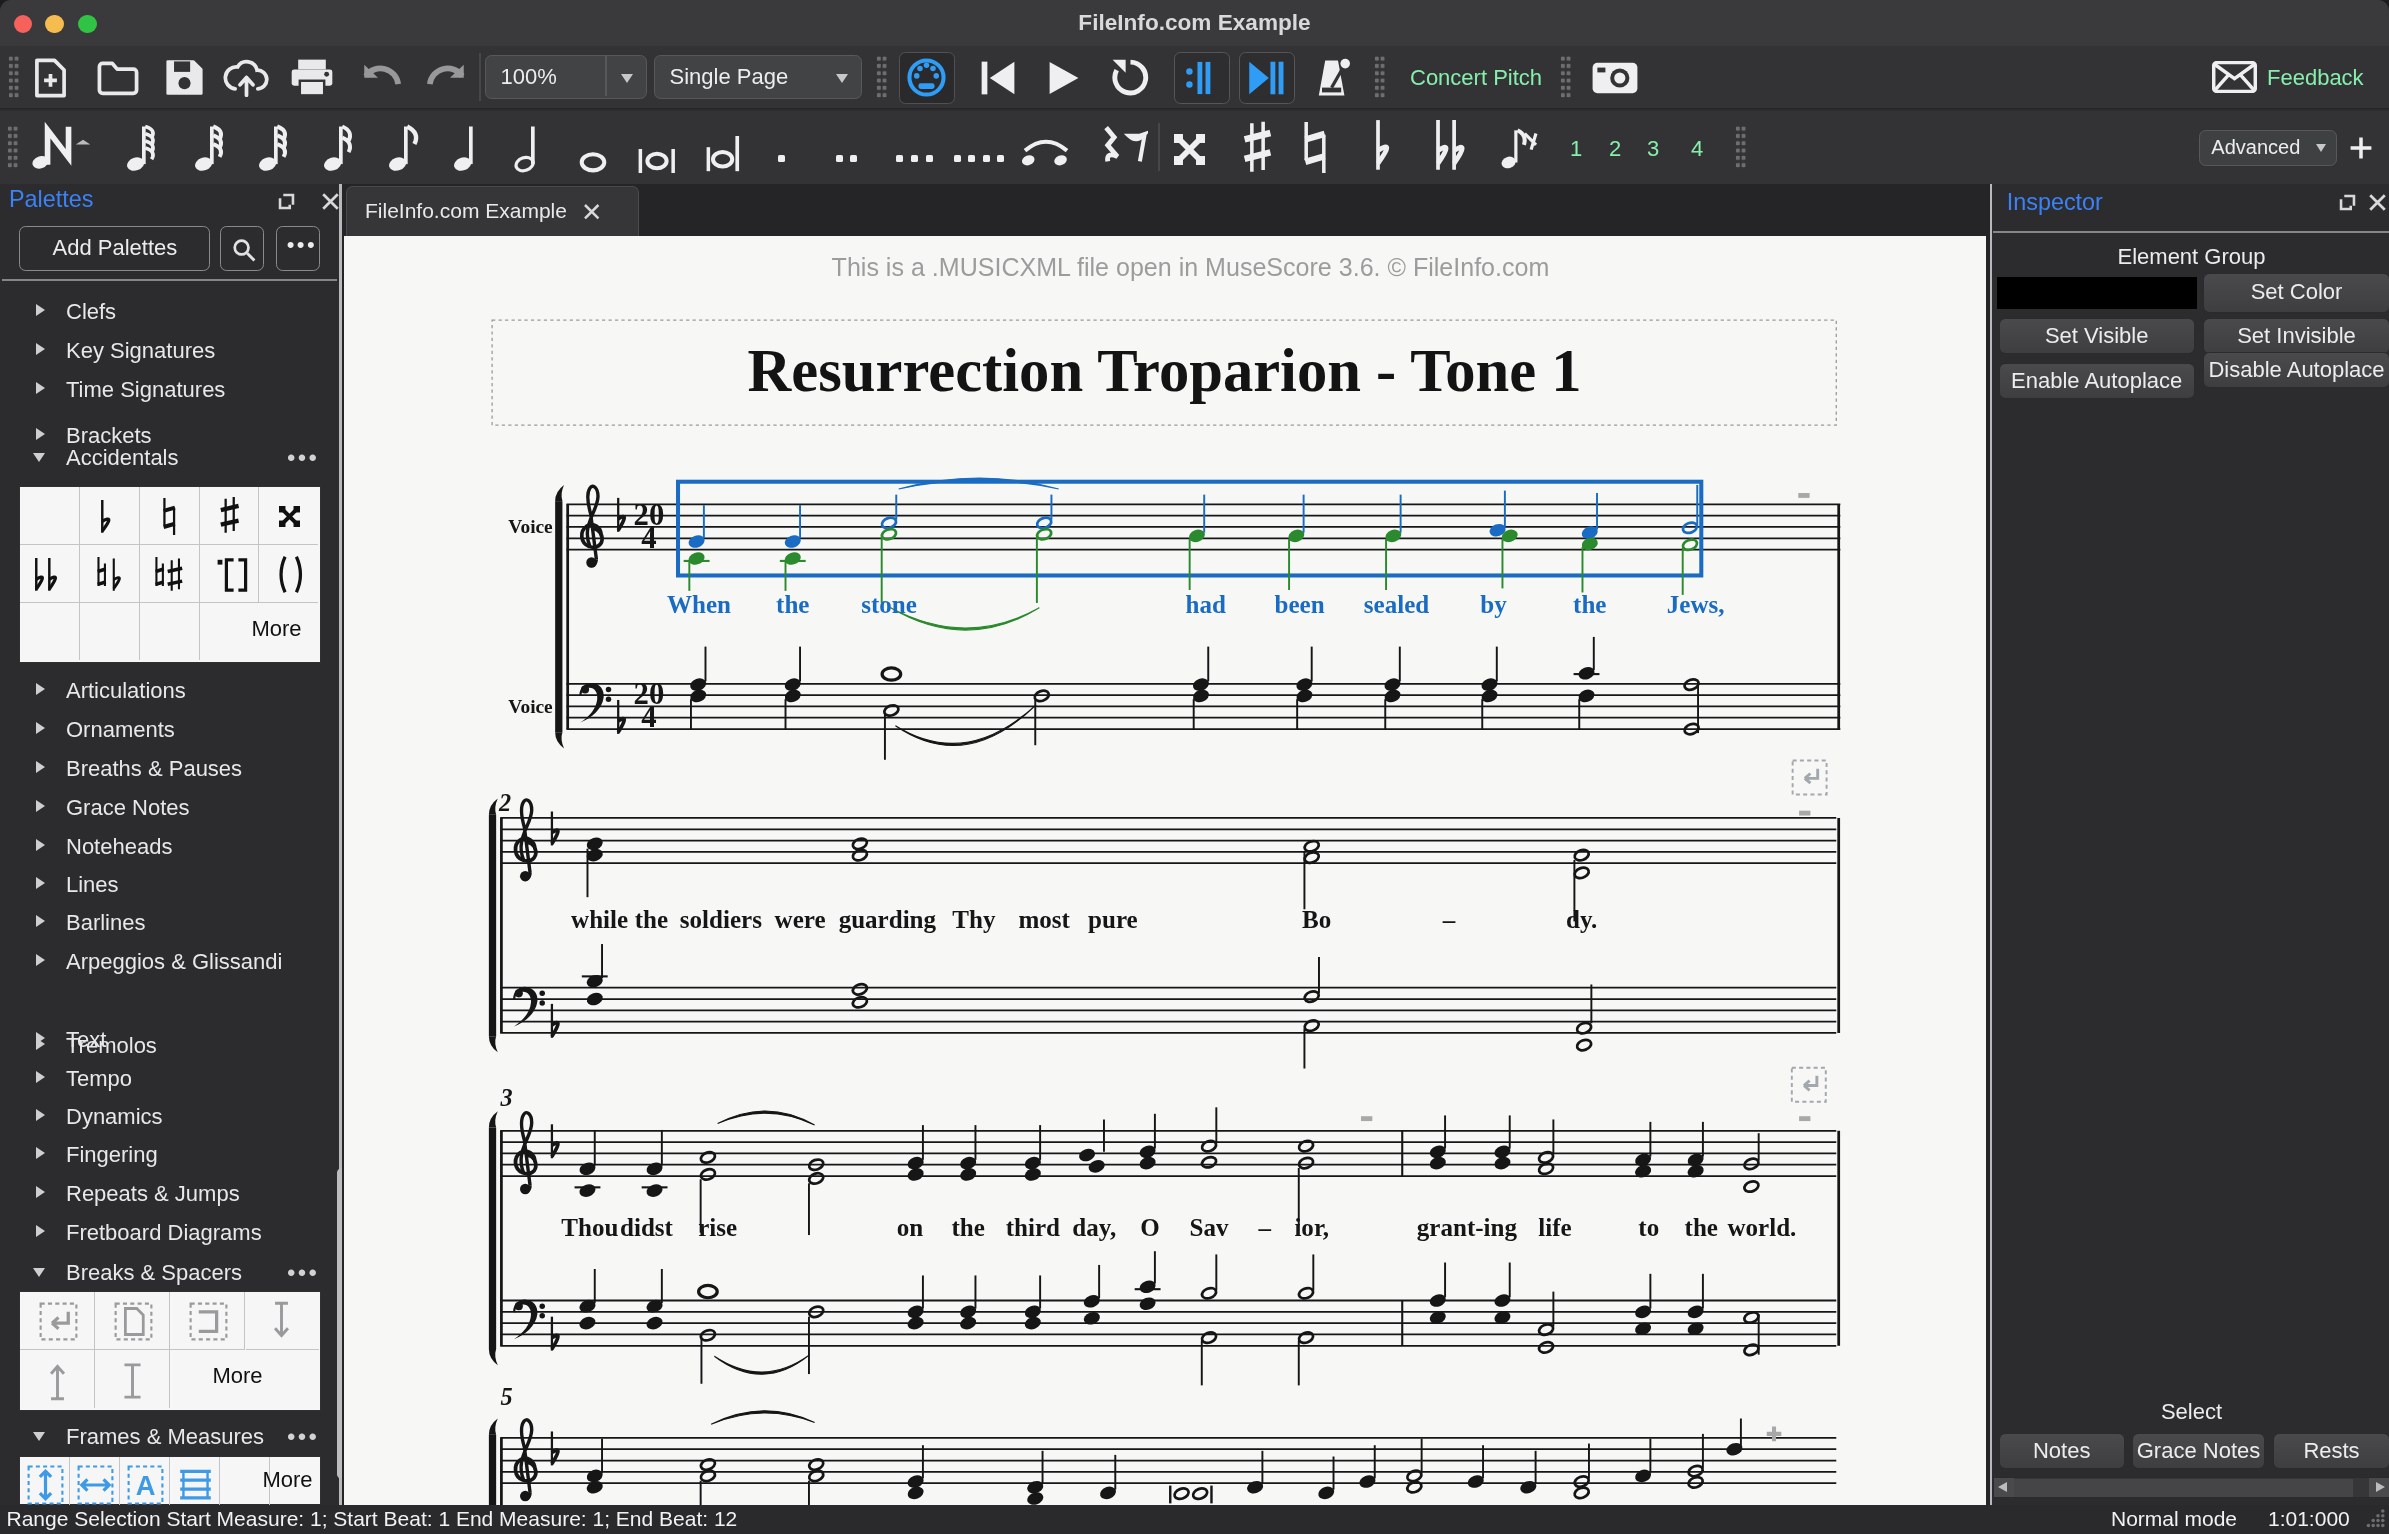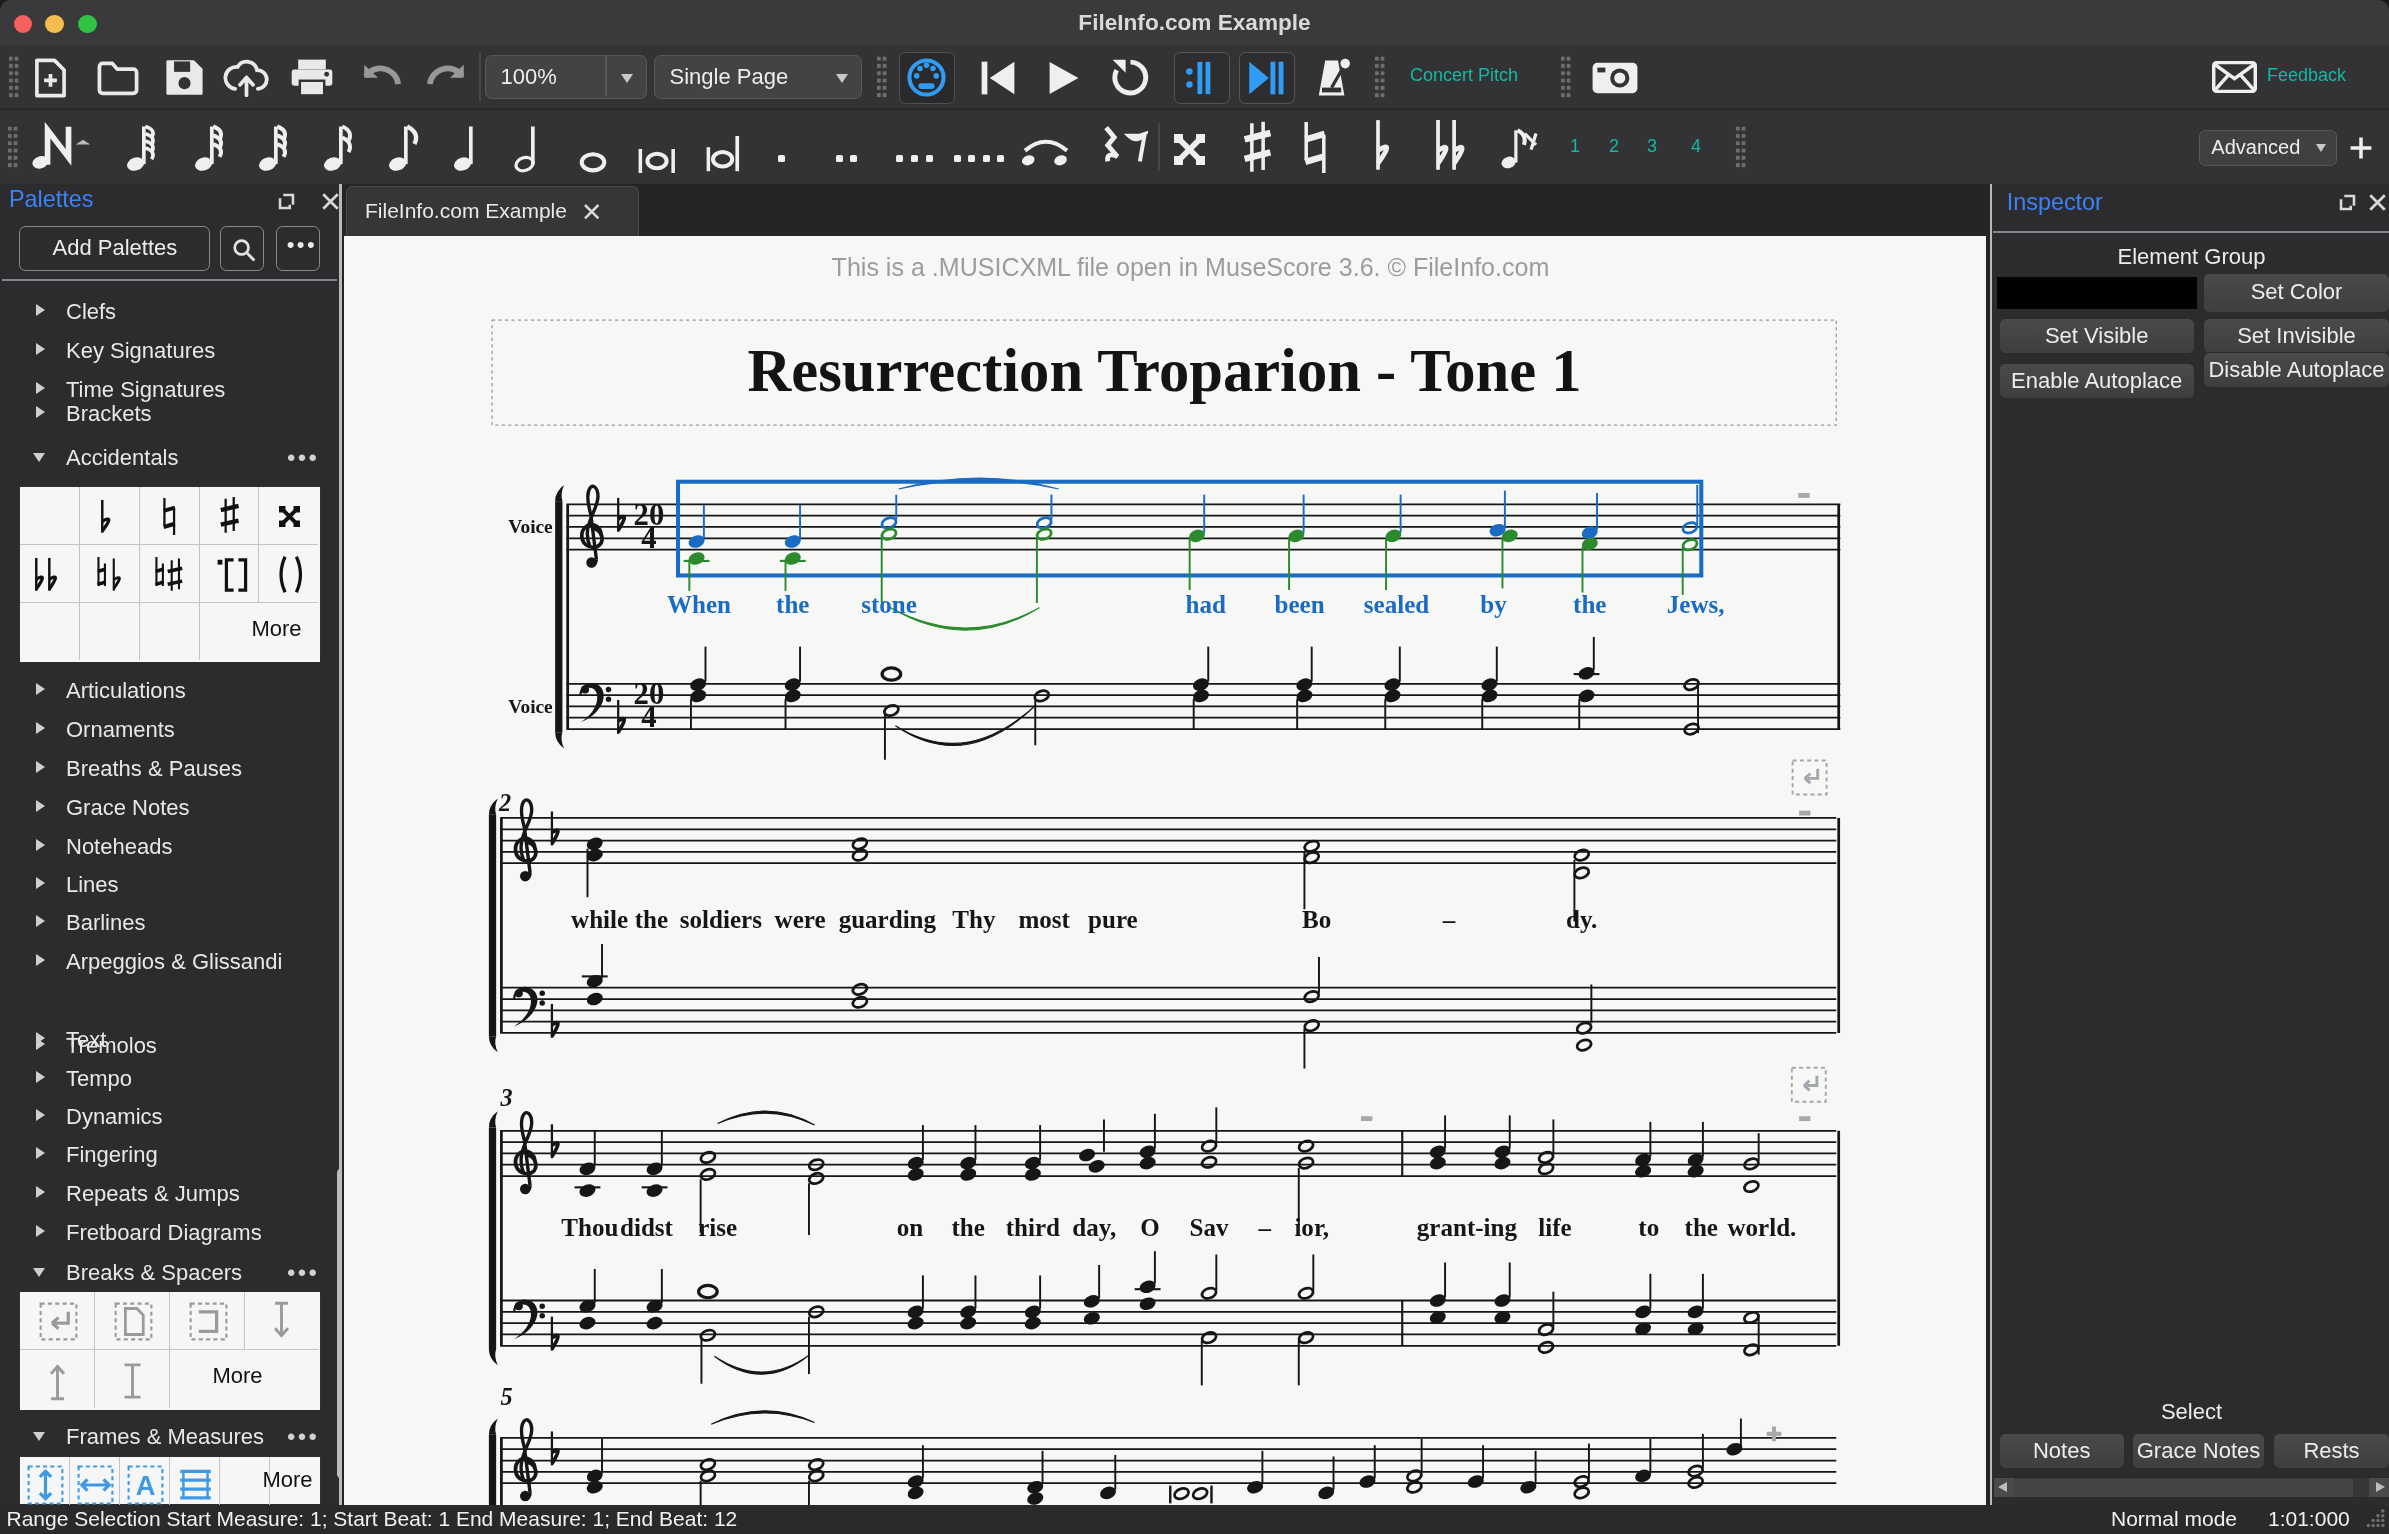--- a/index.html
+++ b/index.html
@@ -9,21 +9,21 @@
 #titlebar { position:absolute; left:0; top:0; width:2389px; height:46px; background:#3a3a3c; }
 .tl { position:absolute; top:14.5px; width:18.6px; height:18.6px; border-radius:50%; }
 #title { position:absolute; left:0; top:0; width:2389px; height:46px; line-height:46px; text-align:center; color:#d9d9da; font-size:22.6px; font-weight:bold; }
 
 #tb1 { position:absolute; left:0; top:46px; width:2389px; height:63px; background:#333335; border-bottom:1.6px solid #252527; }
 #tb2 { position:absolute; left:0; top:111px; width:2389px; height:74px; background:#333335; }
 .grip { position:absolute; width:11.3px; height:45px; background-image:radial-gradient(circle, #6e6e70 2.1px, transparent 2.4px); background-size:5.7px 7.3px; }
 .vsep { position:absolute; width:1.6px; background:#47474a; }
 .ddbox { position:absolute; background:#414345; border:1.6px solid #58585a; border-radius:6.5px; color:#ededee; font-size:22px; }
 .icon { position:absolute; }
-.tbtxt { position:absolute; color:#14b8a6; font-size:18px; }
+.tbtxt { position:absolute; color:#86efac; font-size:22px; }
 
 #leftpanel { position:absolute; left:0; top:184px; width:339px; height:1321px; background:#2c2c2e; overflow:hidden; }
 #lpsplit { position:absolute; left:339px; top:184px; width:3.2px; height:1321px; background:#b9b9bb; }
 .ptitle { position:absolute; color:#3b82f6; font-size:23.4px; }
 .pbtn { position:absolute; border:1.6px solid #8a8a8c; border-radius:6.5px; color:#ececee; font-size:22px; text-align:center; }
 .titem { position:absolute; left:0; width:339px; height:39px; color:#e8e8ea; font-size:22px; line-height:39px; }
 .titem .tri { position:absolute; left:36px; top:12px; width:0; height:0; border-left:9px solid #cfcfd1; border-top:6px solid transparent; border-bottom:6px solid transparent; }
 .titem .trid { position:absolute; left:33px; top:14.5px; width:0; height:0; border-top:9px solid #cfcfd1; border-left:6px solid transparent; border-right:6px solid transparent; }
 .titem .lbl { position:absolute; left:66px; }
 .titem .dots { position:absolute; left:287px; top:0px; color:#d2d2d4; font-size:24px; letter-spacing:2.4px; }
@@ -315,21 +315,21 @@
         <span class="lbl">Clefs</span>
       </div>
     <div class="titem" style="top:147px;">
         <div class="tri"></div>
         <span class="lbl">Key Signatures</span>
       </div>
     <div class="titem" style="top:186px;">
         <div class="tri"></div>
         <span class="lbl">Time Signatures</span>
       </div>
-    <div class="titem" style="top:210px;">
+    <div class="titem" style="top:232px;">
         <div class="tri"></div>
         <span class="lbl">Brackets</span>
       </div>
     <div class="titem" style="top:254px;text-decoration:underline;">
         <div class="trid"></div>
         <span class="lbl">Accidentals</span>
         <span class="dots">•••</span>
       </div>
 
     <div class="pgrid" style="top:302px; width:302px; height:177px;">

